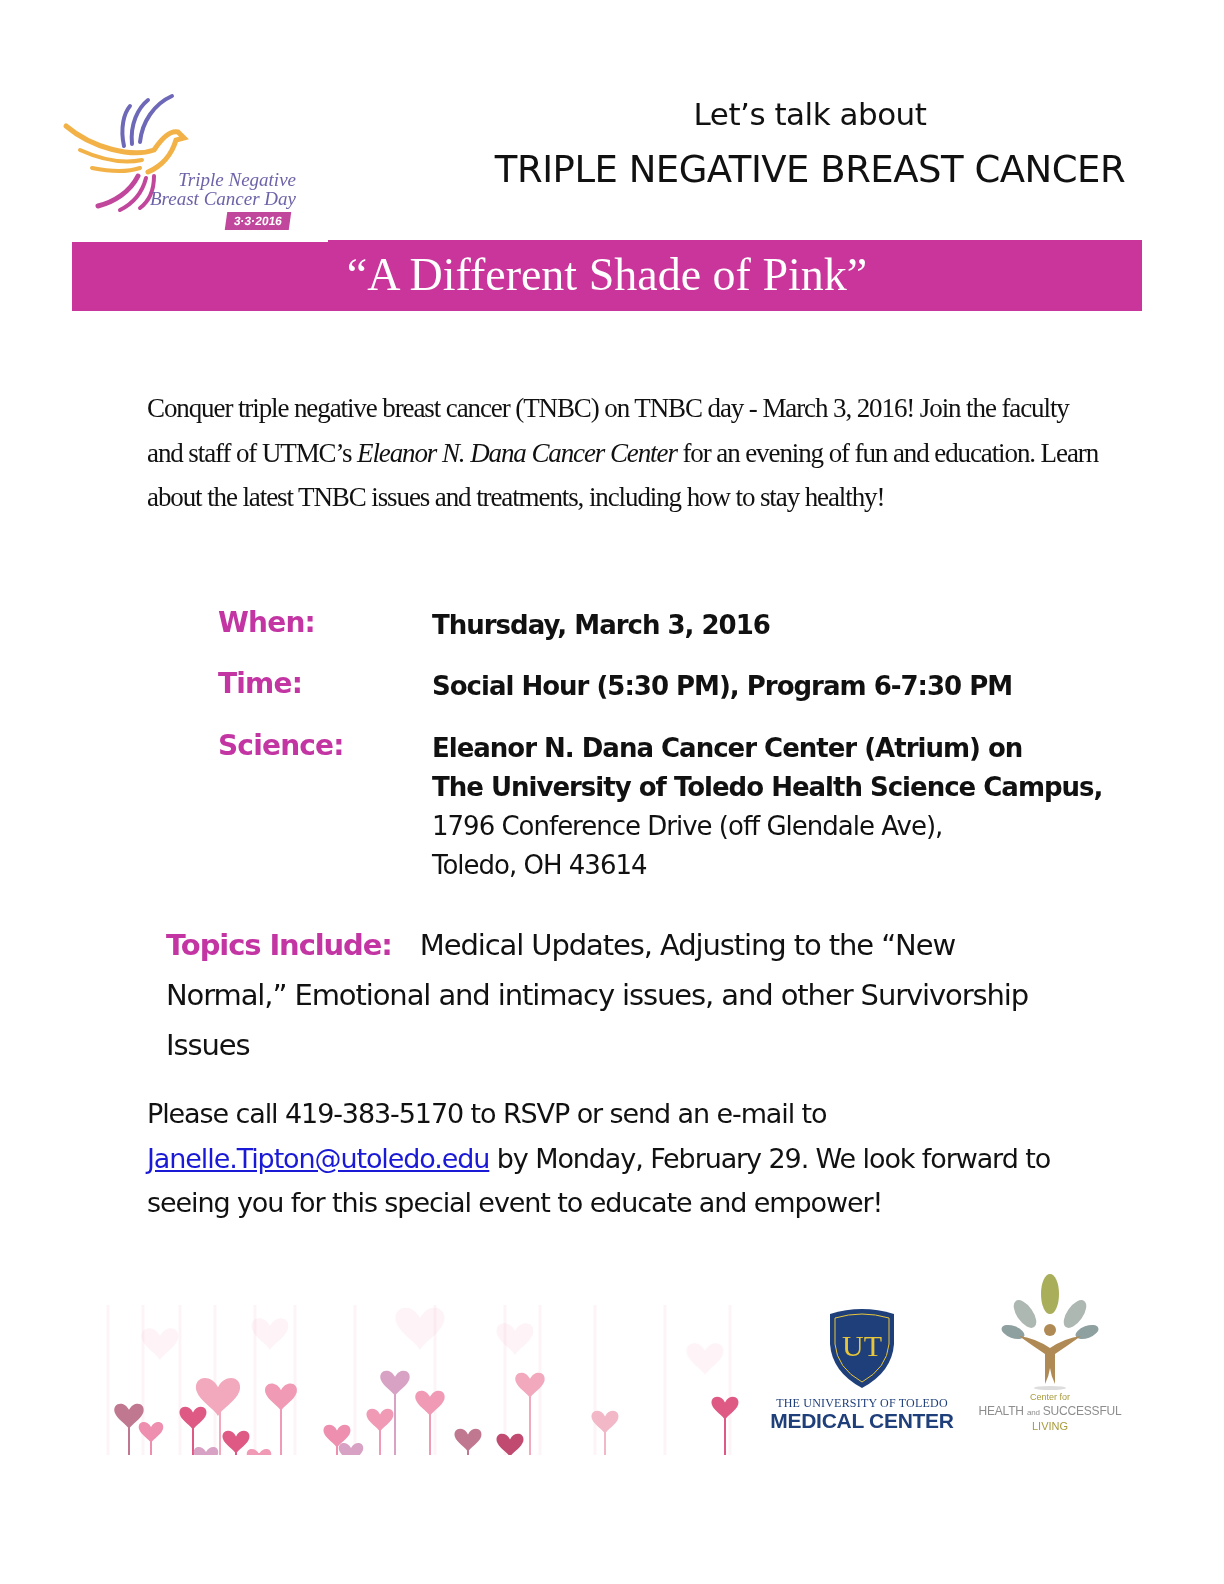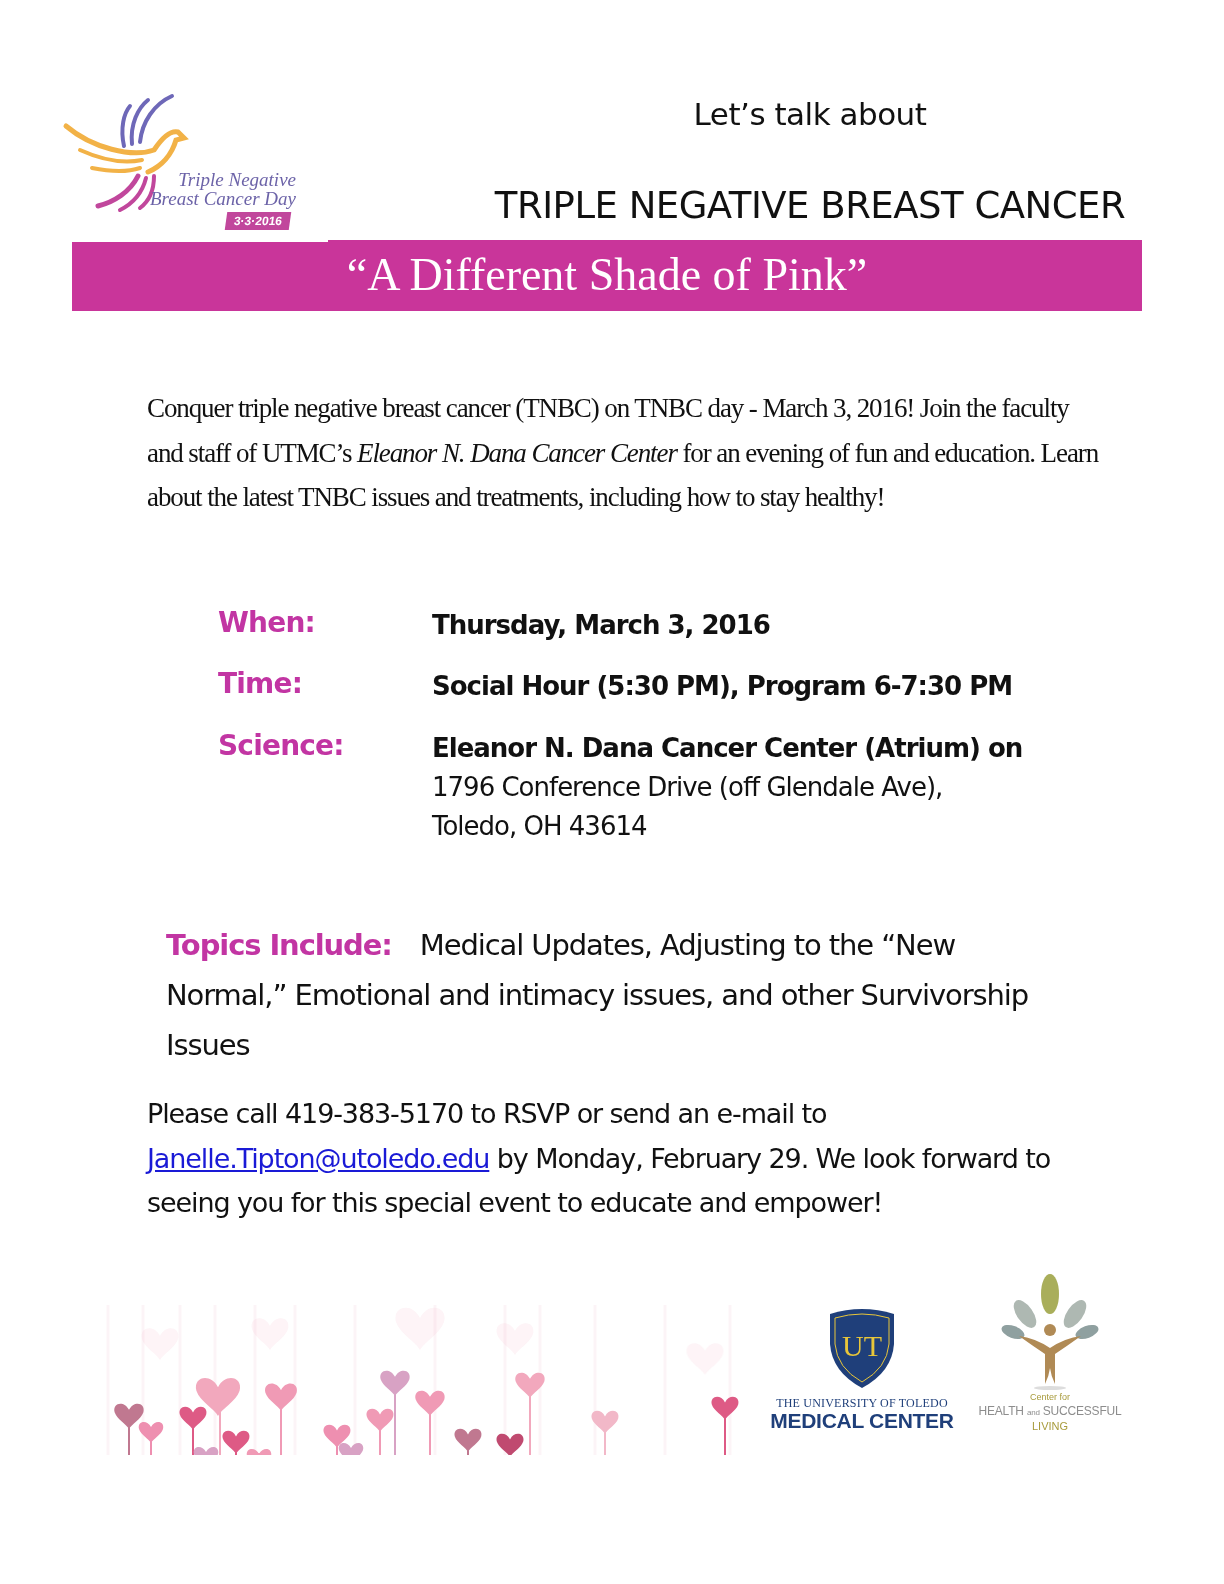--- a/index.html
+++ b/index.html
@@ -9,21 +9,21 @@
 
     
     .logo { left: 62px; top: 88px; width: 270px; height: 150px; }
     .logo-text { position: absolute; left: 88px; top: 82px; font-family: "Liberation Serif", serif;
                  font-style: italic; color: #6c63a8; font-size: 19px; line-height: 19px; text-align: right; }
     .logo-date { position: absolute; left: 164px; top: 124px; background: #c1479c; color: #fff;
                  font-size: 12px; font-weight: bold; padding: 2px 8px; transform: skewX(-8deg); }
 
     
     .lets-talk { left: 600px; top: 96px; width: 420px; text-align: center; font-size: 31px; font-family: "DejaVu Sans", sans-serif; letter-spacing: -0.5px; }
-    .tnbc-title { left: 480px; top: 148px; width: 660px; text-align: center; font-size: 37px; font-family: "DejaVu Sans", sans-serif; letter-spacing: -0.5px; margin-top: 36px; }
+    .tnbc-title { left: 480px; top: 148px; width: 660px; text-align: center; font-size: 37px; font-family: "DejaVu Sans", sans-serif; letter-spacing: -0.5px; }
 
     
     .banner { left: 72px; top: 240px; width: 1070px; height: 71px; background: #c9359a; }
     .banner-notch { left: 72px; top: 238px; width: 256px; height: 4px; background: #fff; }
     .banner-text { left: 72px; top: 246px; width: 1070px; text-align: center; color: #fff;
                    font-family: "Liberation Serif", serif; font-size: 46px; line-height: 58px; }
 
     
     .intro { left: 147px; top: 386px; width: 960px; font-size: 27px; line-height: 44.5px; font-family: Liberation Serif, serif; letter-spacing: -1.1px; }
     .intro em { font-style: italic; }
@@ -86,20 +86,21 @@
 
 <div class="abs label" style="top:606px;">When:</div>
 <div class="abs value" style="top:606px;"><b>Thursday, March 3, 2016</b></div>
 
 <div class="abs label" style="top:667px;">Time:</div>
 <div class="abs value" style="top:667px;"><b>Social Hour (5:30 PM), Program 6-7:30 PM</b></div>
 
 <div class="abs label" style="top:729px;">Science:</div>
 <div class="abs value" style="top:729px;">
   <div><b>Eleanor N. Dana Cancer Center (Atrium) on</b></div>
+  <div><b>The University of Toledo Health Science Campus,</b></div>
   <div>1796 Conference Drive (off Glendale Ave),</div>
   <div>Toledo, OH 43614</div>
 </div>
 
 <div class="abs topics"><span class="tlabel">Topics Include:</span><span>Medical Updates, Adjusting to the “New Normal,” Emotional and intimacy issues, and other Survivorship Issues</span></div>
 
 <div class="abs rsvp"><span>Please call 419-383-5170 to RSVP or send an e-mail to </span><a>Janelle.Tipton@utoledo.edu</a><span> by Monday, February 29.  We look forward to seeing you for this special event to educate and empower!</span></div>
 
 <div class="abs hearts">
   <svg width="650" height="175" viewBox="0 0 650 175">

